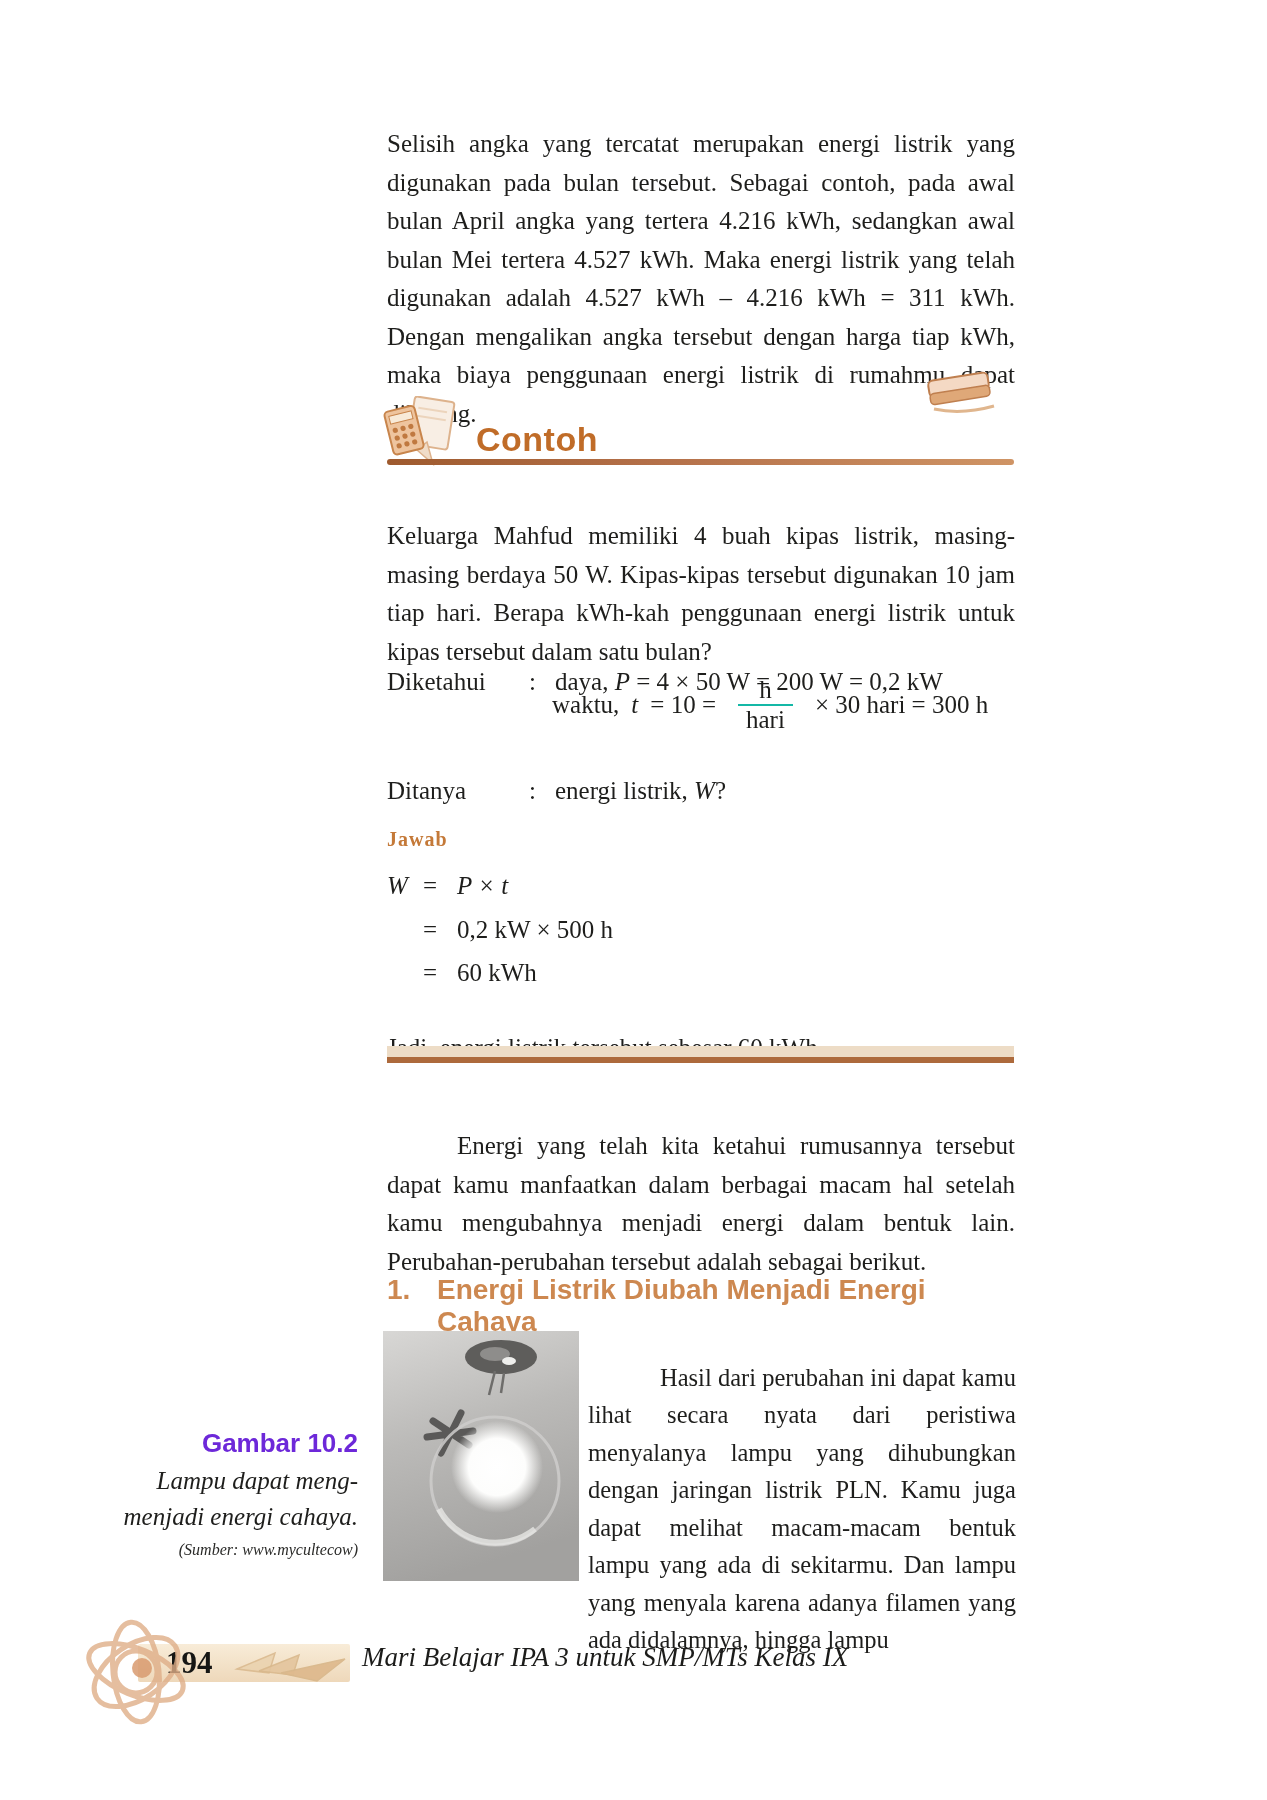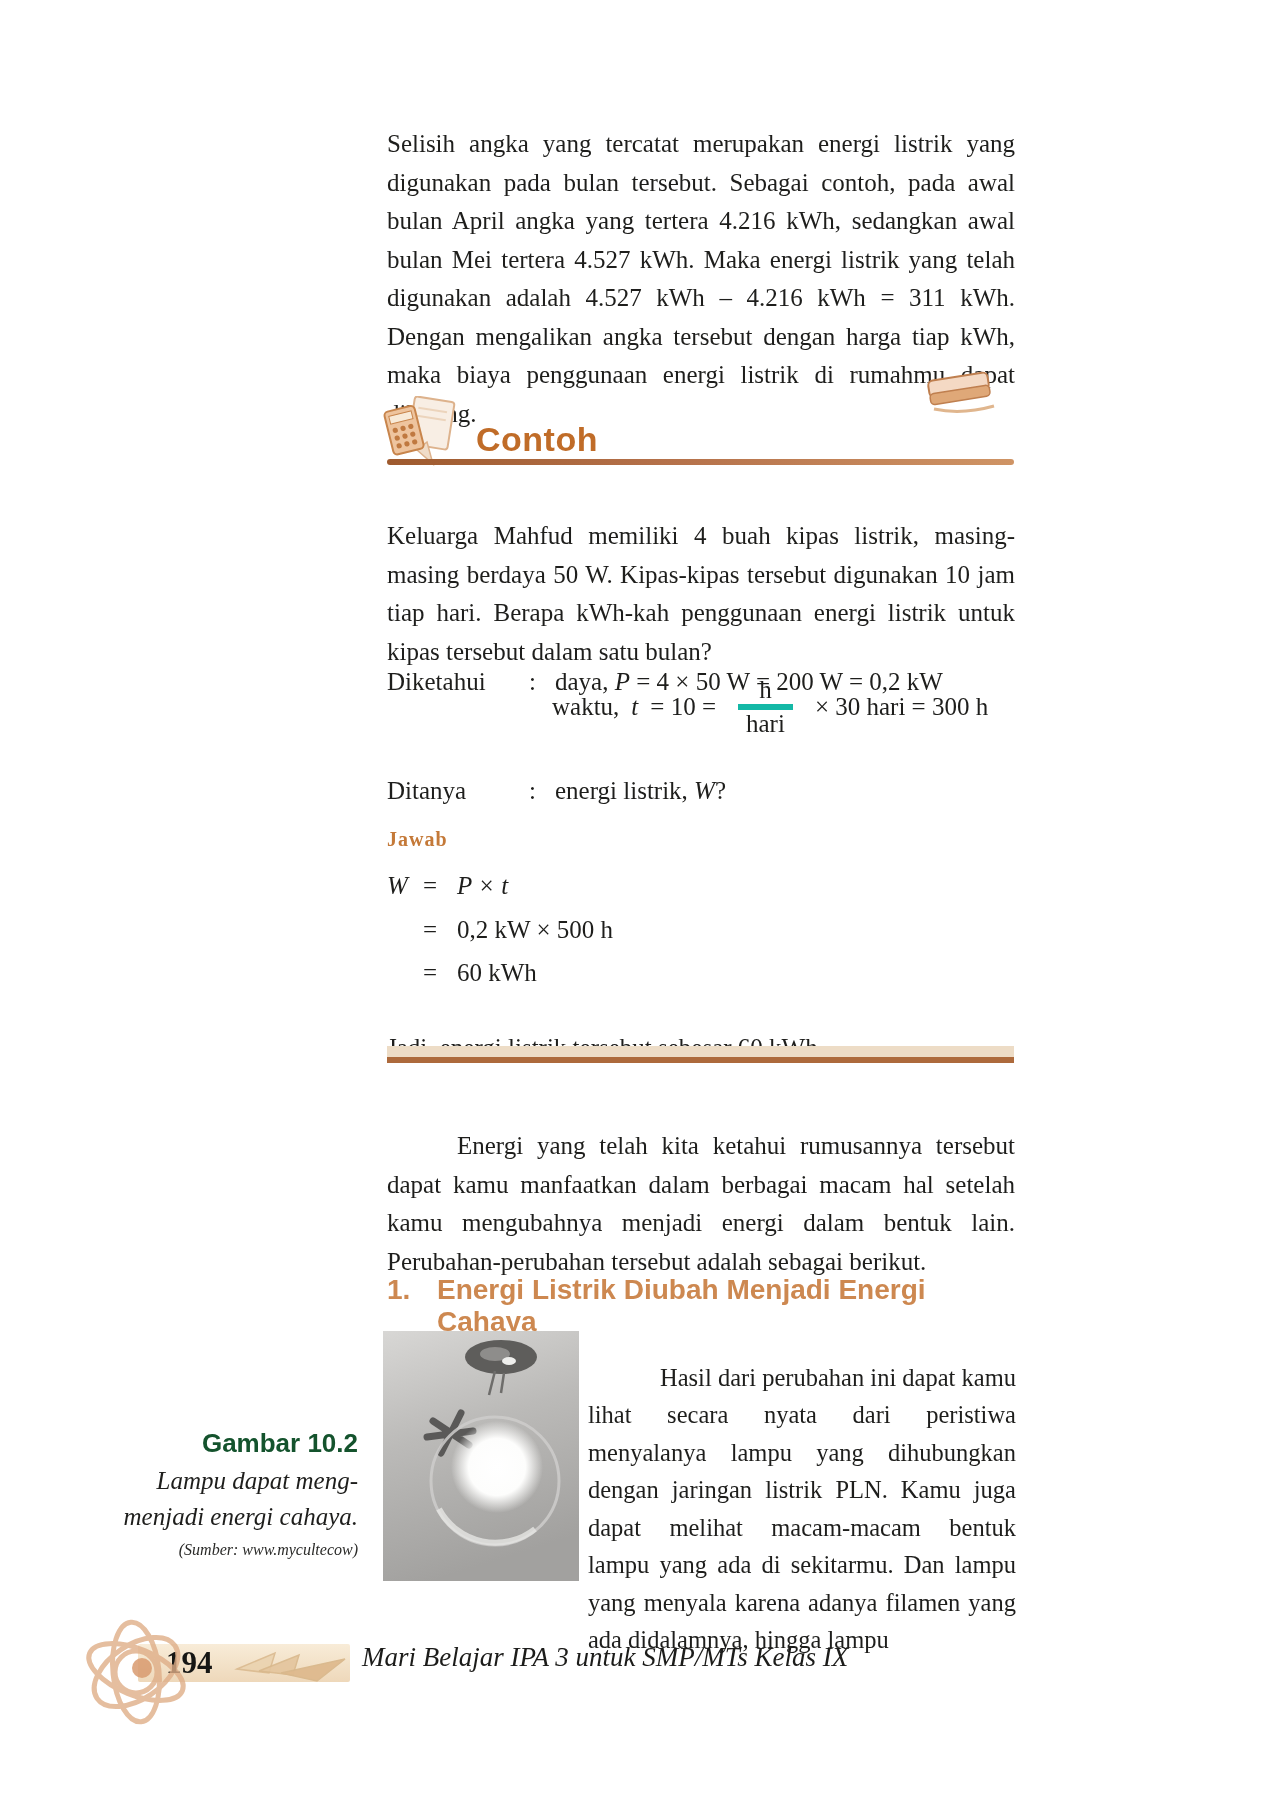--- a/index.html
+++ b/index.html
@@ -23,21 +23,21 @@
   .qrow{left:387px;width:640px;display:flex;font-size:25px;line-height:38.5px;}
   .qrow .qlabel{width:142px;flex:0 0 142px;}
   .qrow .qcolon{width:26px;flex:0 0 26px;}
   .row-diketahui{top:650px;margin-top:13px;}
   .row-ditanya{top:772px;}
   .mvar{font-style:italic;}
   .waktu-row{left:387px;top:676px;width:640px;display:flex;align-items:center;
     padding-left:165px;box-sizing:border-box;font-size:25px;gap:12px;}
   .frac{display:inline-flex;flex-direction:column;align-items:center;
     line-height:1.12;margin:0 10px;text-align:center;}
-  .frac .den{border-top:6px solid #14b8a6;padding:0 8px;}
+  .frac .den{border-top:2px solid #14b8a6;padding:0 8px;}
   .frac .num{padding:0 8px;}
   .jawab-label{left:387px;top:828px;font-size:20px;font-weight:bold;color:#c47938;
     letter-spacing:1px;}
   .steps{left:387px;top:872px;width:628px;font-size:25px;}
   .step{display:flex;height:43.5px;align-items:baseline;}
   .step .v{width:36px;flex:0 0 36px;font-style:italic;}
   .step .e{width:34px;flex:0 0 34px;}
   .rhs-math{font-style:italic;}
   .jadi{left:387px;top:1004px;width:628px;}
   
@@ -49,21 +49,21 @@
   
   .heading{left:387px;top:1274px;width:640px;font-family:"Liberation Sans",sans-serif;
     font-weight:bold;font-size:28px;color:#cd8850;display:flex;}
   .heading .num{width:50px;flex:0 0 50px;}
   
   .figure-img{left:383px;top:1331px;width:196px;height:250px;}
   .lamp-text{left:588px;top:1334px;width:428px;font-size:24.5px;line-height:37.5px;
     text-align:justify;text-indent:72px;}
   .caption{left:95px;top:1428px;width:263px;text-align:right;}
   .caption-title{font-family:"Liberation Sans",sans-serif;font-weight:bold;
-    font-size:26px;color:#14532d;margin-bottom:4px;}
+    font-size:26px;color:#6d28d9;margin-bottom:4px;}
   .caption-line{display:block;font-size:25px;line-height:36px;font-style:italic;}
   .caption-src{display:block;font-size:16px;font-style:italic;margin-top:6px;color:#2a2a28;}
   
   .atom-icon{left:78px;top:1612px;width:118px;height:118px;z-index:2;}
   .footer-band{left:138px;top:1644px;width:212px;height:38px;z-index:1;
     background:linear-gradient(to bottom,#f8ecd8,#eed8ba);border-radius:2px;
     display:flex;align-items:center;}
   .page-num{margin-left:28px;font-weight:bold;font-size:31px;color:#161614;}
   .arrows-icon{left:233px;top:1641px;width:120px;height:46px;z-index:3;}
   .book-title{left:362px;top:1642px;font-style:italic;font-size:27px;color:#1c1c1a;}

